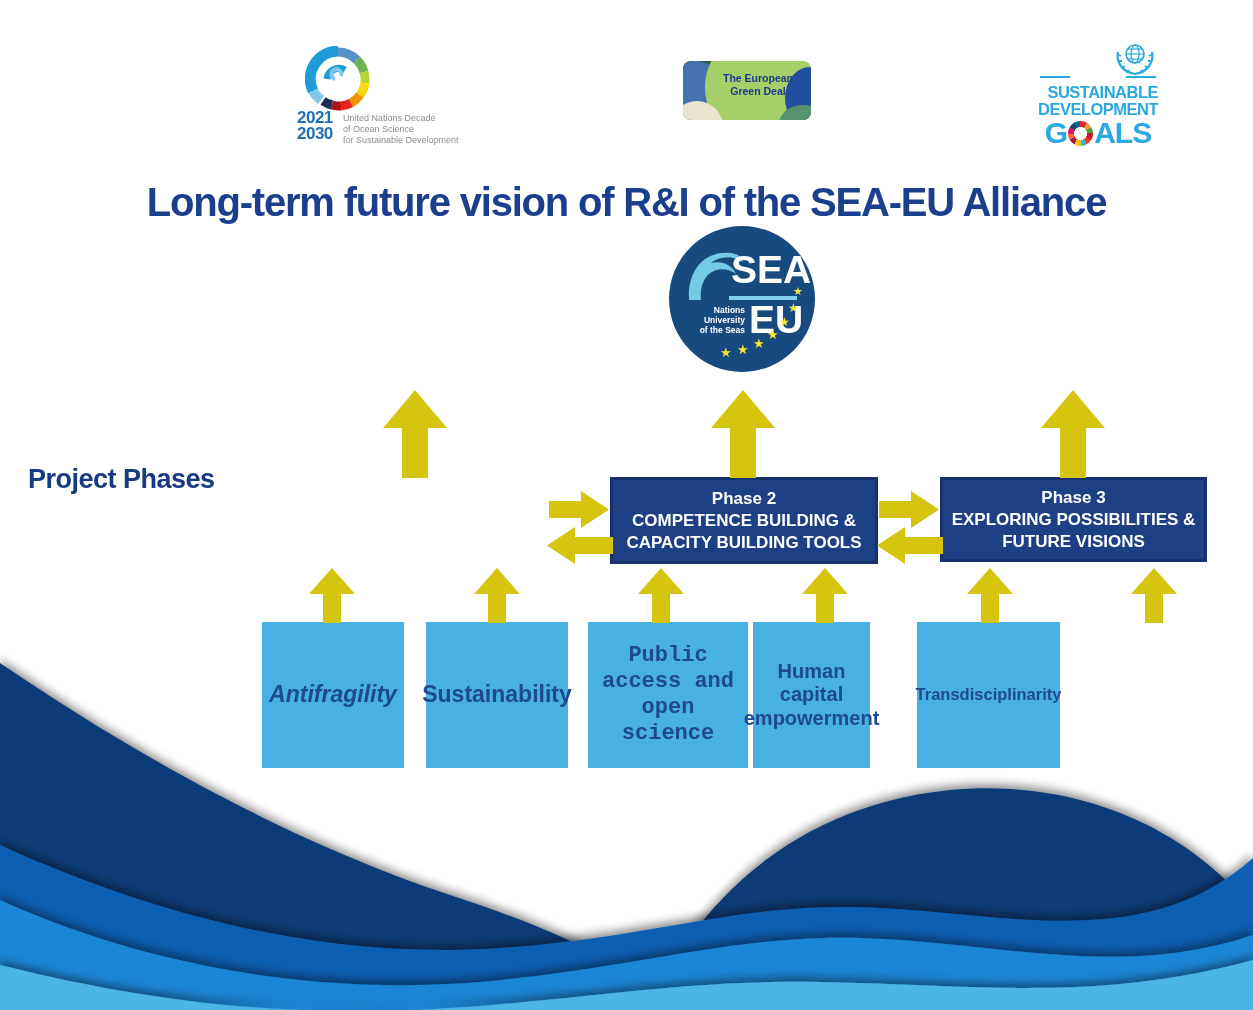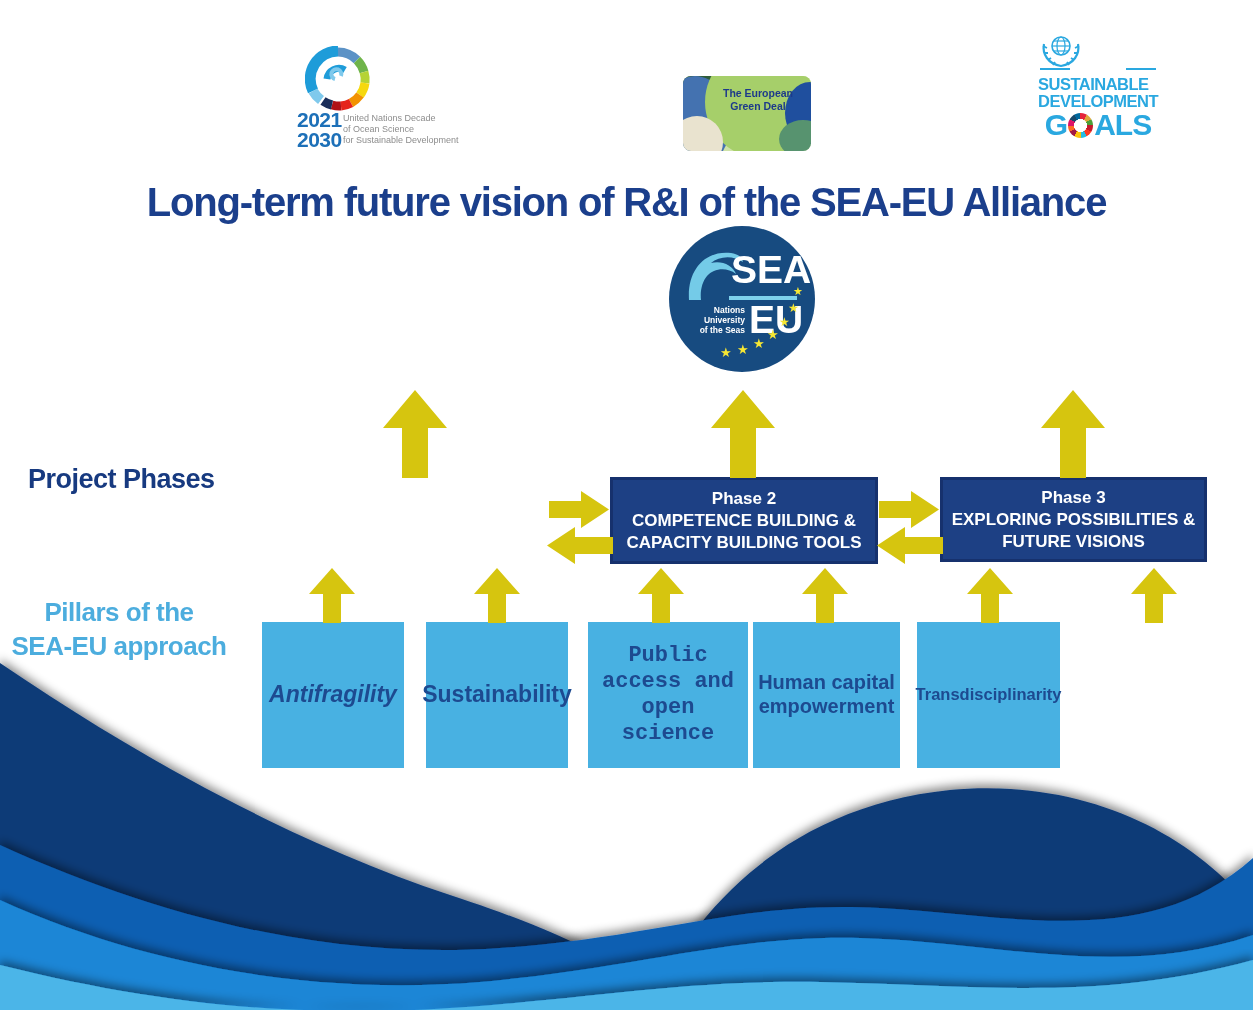--- a/index.html
+++ b/index.html
@@ -6,31 +6,31 @@
   .canvas{
     position:relative;width:1253px;height:1010px;background:#ffffff;overflow:hidden;
     font-family:"Liberation Sans",sans-serif;
   }
   .abs{position:absolute;}
 
   
   .un-decade{left:297px;top:44px;width:170px;height:104px;}
   .un-decade .swirl{position:absolute;left:8px;top:2px;}
   .un-decade .years{position:absolute;left:0px;top:66px;color:#1d70b8;font-weight:bold;
-    font-size:21px;line-height:0.93;letter-spacing:-0.5px;}
+    font-size:17px;line-height:0.93;letter-spacing:-0.5px;}
   .un-decade .caption{position:absolute;left:46px;top:69px;color:#8d8d8d;font-size:9px;
     line-height:1.22;white-space:nowrap;}
 
-  .green-deal{left:683px;top:76px;width:128px;height:75px;border-radius:8px;overflow:hidden;
+  .green-deal{left:683px;top:61px;width:128px;height:59px;border-radius:8px;overflow:hidden;
     background:#cfe3a8;}
   .gd-blob{position:absolute;border-radius:50%;}
   .gd-text{position:absolute;left:30px;top:11px;width:90px;text-align:center;color:#1d3a8a;
     font-weight:bold;font-size:10.5px;line-height:1.25;}
 
-  .sdg{left:1038px;top:32px;width:120px;height:100px;text-align:left;}
+  .sdg{left:1038px;top:40px;width:120px;height:100px;text-align:right;}
   .sdg .emblem-row{position:relative;height:44px;}
   .sdg .sideline{position:absolute;top:36px;width:30px;height:2px;background:#2aa8e0;}
   .sdg .w1{left:2px;} .sdg .w2{right:2px;}
   .sdg .word{color:#2aa8e0;font-weight:bold;font-size:16.5px;line-height:1.0;letter-spacing:-0.5px;}
   .sdg .goals{color:#2aa8e0;font-weight:bold;font-size:30px;line-height:1.0;letter-spacing:-1px;
     display:flex;align-items:center;justify-content:center;margin-top:1px;}
   .sdg-wheel{display:inline-block;width:25px;height:25px;border-radius:50%;margin:0 1px;
     background:
       radial-gradient(circle at 50% 50%, #ffffff 0 36%, rgba(255,255,255,0) 37%),
       conic-gradient(#e5243b 0 30deg,#dda63a 30deg 60deg,#4c9f38 60deg 90deg,#c5192d 90deg 120deg,
@@ -70,21 +70,21 @@
   .phase2{left:610px;width:268px;height:87px;}
   .phase3{left:940px;width:267px;}
 
   
   .pillar{position:absolute;top:622px;height:146px;background:#48b1e2;color:#1d4a90;
     font-weight:bold;text-align:center;display:flex;align-items:center;justify-content:center;
     box-sizing:border-box;z-index:2;line-height:1.18;}
   .pillar-0{left:262px;width:142px;font-size:23px;font-style:italic;}
   .pillar-1{left:426px;width:142px;font-size:23px;}
   .pillar-2{left:588px;width:160px;font-size:22px;padding:0 8px;font-family:Liberation Mono, monospace;}
-  .pillar-3{left:753px;width:147px;font-size:20px;padding:0 2px;}
+  .pillar-3{left:753px;width:117px;font-size:20px;padding:0 2px;}
   .pillar-4{left:917px;width:143px;font-size:16.5px;}
   .pillar-5{left:1082px;width:143px;font-size:23px;}
 
   
   .waves{left:0;bottom:0;width:1253px;height:360px;z-index:1;}
 </style>
 </head>
 <body>
 
 <div class="canvas">
@@ -178,24 +178,20 @@
     <span class="star" style="left:124px;top:60px;font-size:11px;">★</span>
     <span class="star" style="left:119px;top:76px;font-size:12px;">★</span>
     <span class="star" style="left:110px;top:90px;font-size:12px;">★</span>
     <span class="star" style="left:98px;top:102px;font-size:13px;">★</span>
     <span class="star" style="left:84px;top:111px;font-size:13px;">★</span>
     <span class="star" style="left:68px;top:117px;font-size:13px;">★</span>
     <span class="star" style="left:51px;top:120px;font-size:13px;">★</span>
   </div>
 
   <div class="abs phases-label">Project Phases</div>
-  <div class="abs pillars-label">
-    <div>Pillars of the</div>
-    <div>SEA-EU approach</div>
-  </div>
 
   <div class="arrow" style="left:383px;top:390px;">
     <svg width="64" height="88" viewBox="0 0 64 88">
         <polygon fill="#d6c50f" points="32,0 64,38 45,38 45,88 19,88 19,38 0,38"></polygon>
       </svg>
   </div>
   <div class="arrow" style="left:711px;top:390px;">
     <svg width="64" height="88" viewBox="0 0 64 88">
         <polygon fill="#d6c50f" points="32,0 64,38 45,38 45,88 19,88 19,38 0,38"></polygon>
       </svg>

